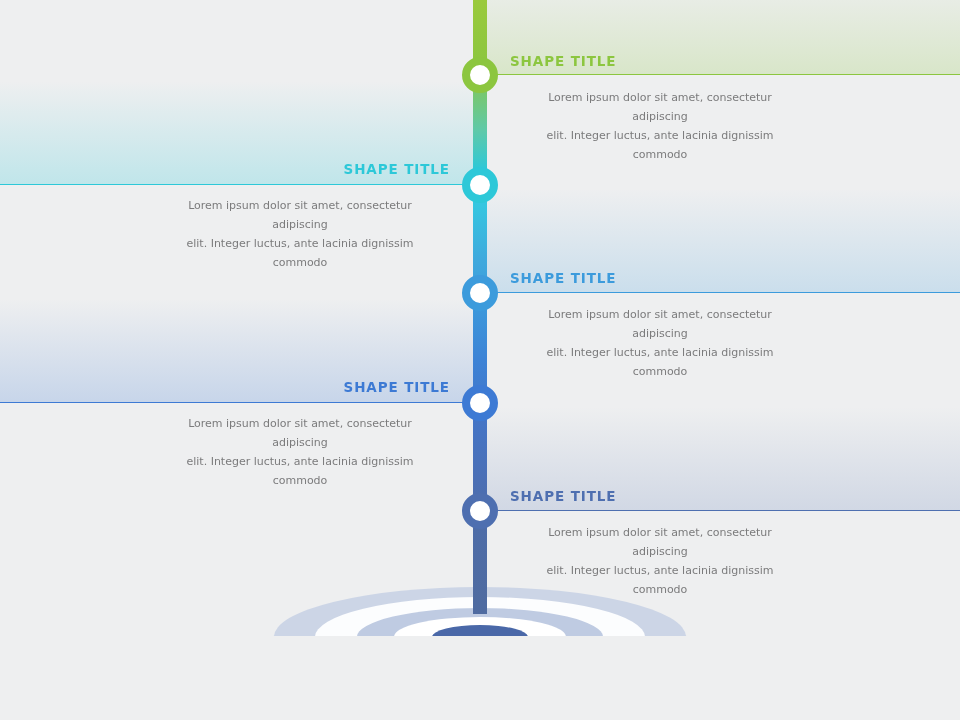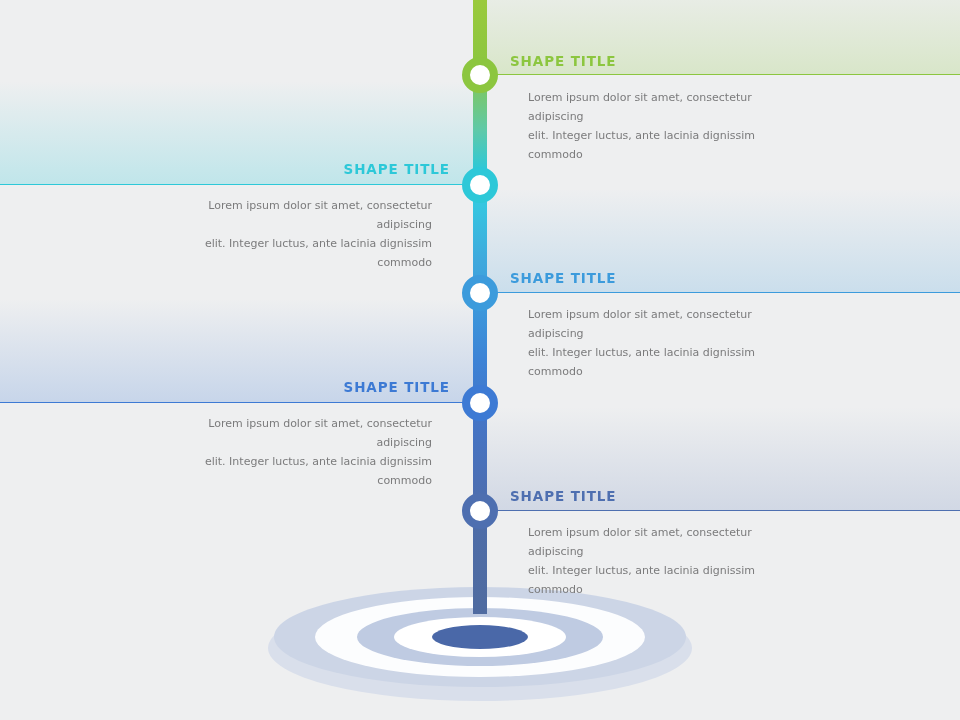--- a/index.html
+++ b/index.html
@@ -9,21 +9,21 @@
   body {
     width: 960px;
     height: 720px;
     background: #eeeff0;
     font-family: "DejaVu Sans", "Liberation Sans", sans-serif;
     overflow: hidden;
   }
   #slide {
     position: relative;
     width: 960px;
-    height: 720px;
+    height: 636px;
     background: #eeeff0;
     overflow: hidden;
     text-decoration: underline;
   }
 
   
   .band {
     position: absolute;
     height: 104px;
     pointer-events: none;
@@ -85,20 +85,21 @@
     letter-spacing: 0.9px;
     line-height: 18px;
     margin: 0 0 7px 0;
     white-space: nowrap;
   }
   .item-body {
     font-size: 11px;
     line-height: 19px;
     color: #7b7b7c;
     margin: 18px;
+    text-align: center;
   }
   .item-text.right { text-align: right; }
   .item-text.left  { text-align: left; }
 
   
   #target {
     position: absolute;
     left: 268px;
     top: 583px;
     width: 424px;

